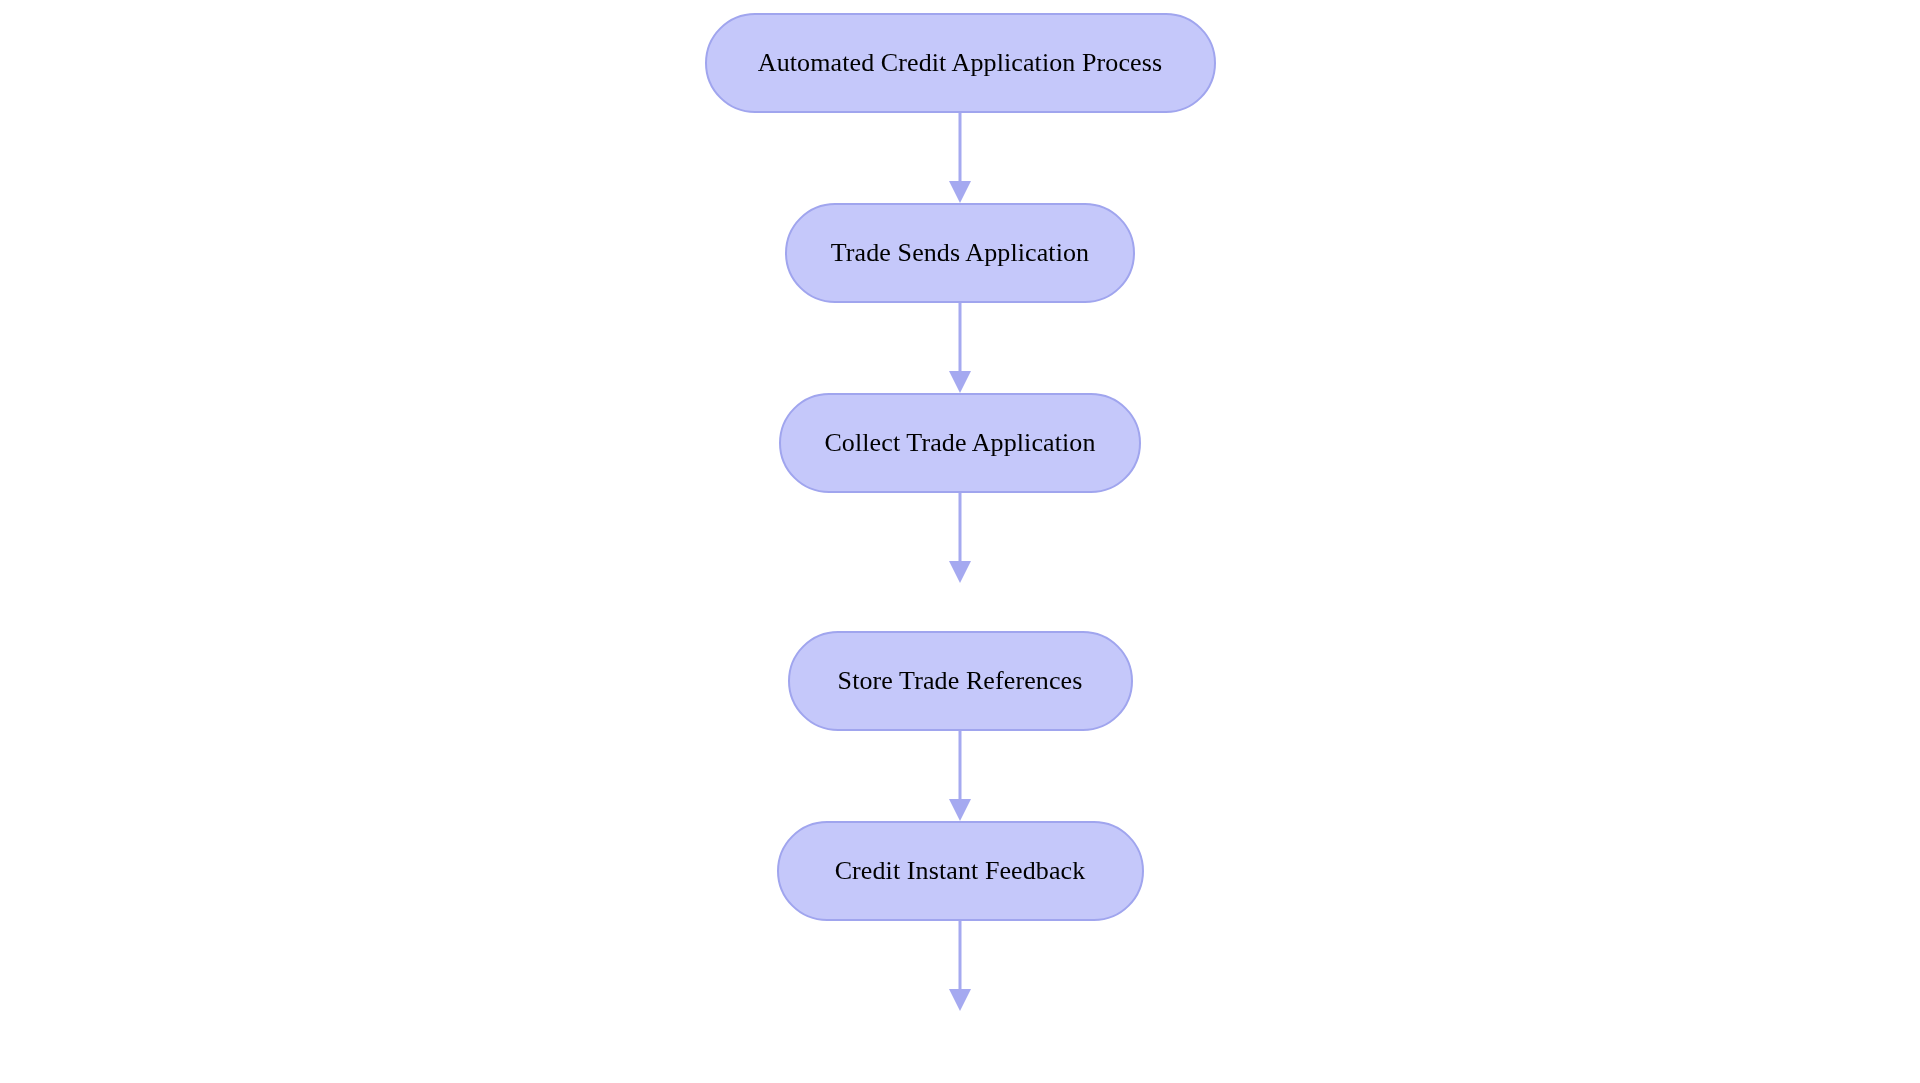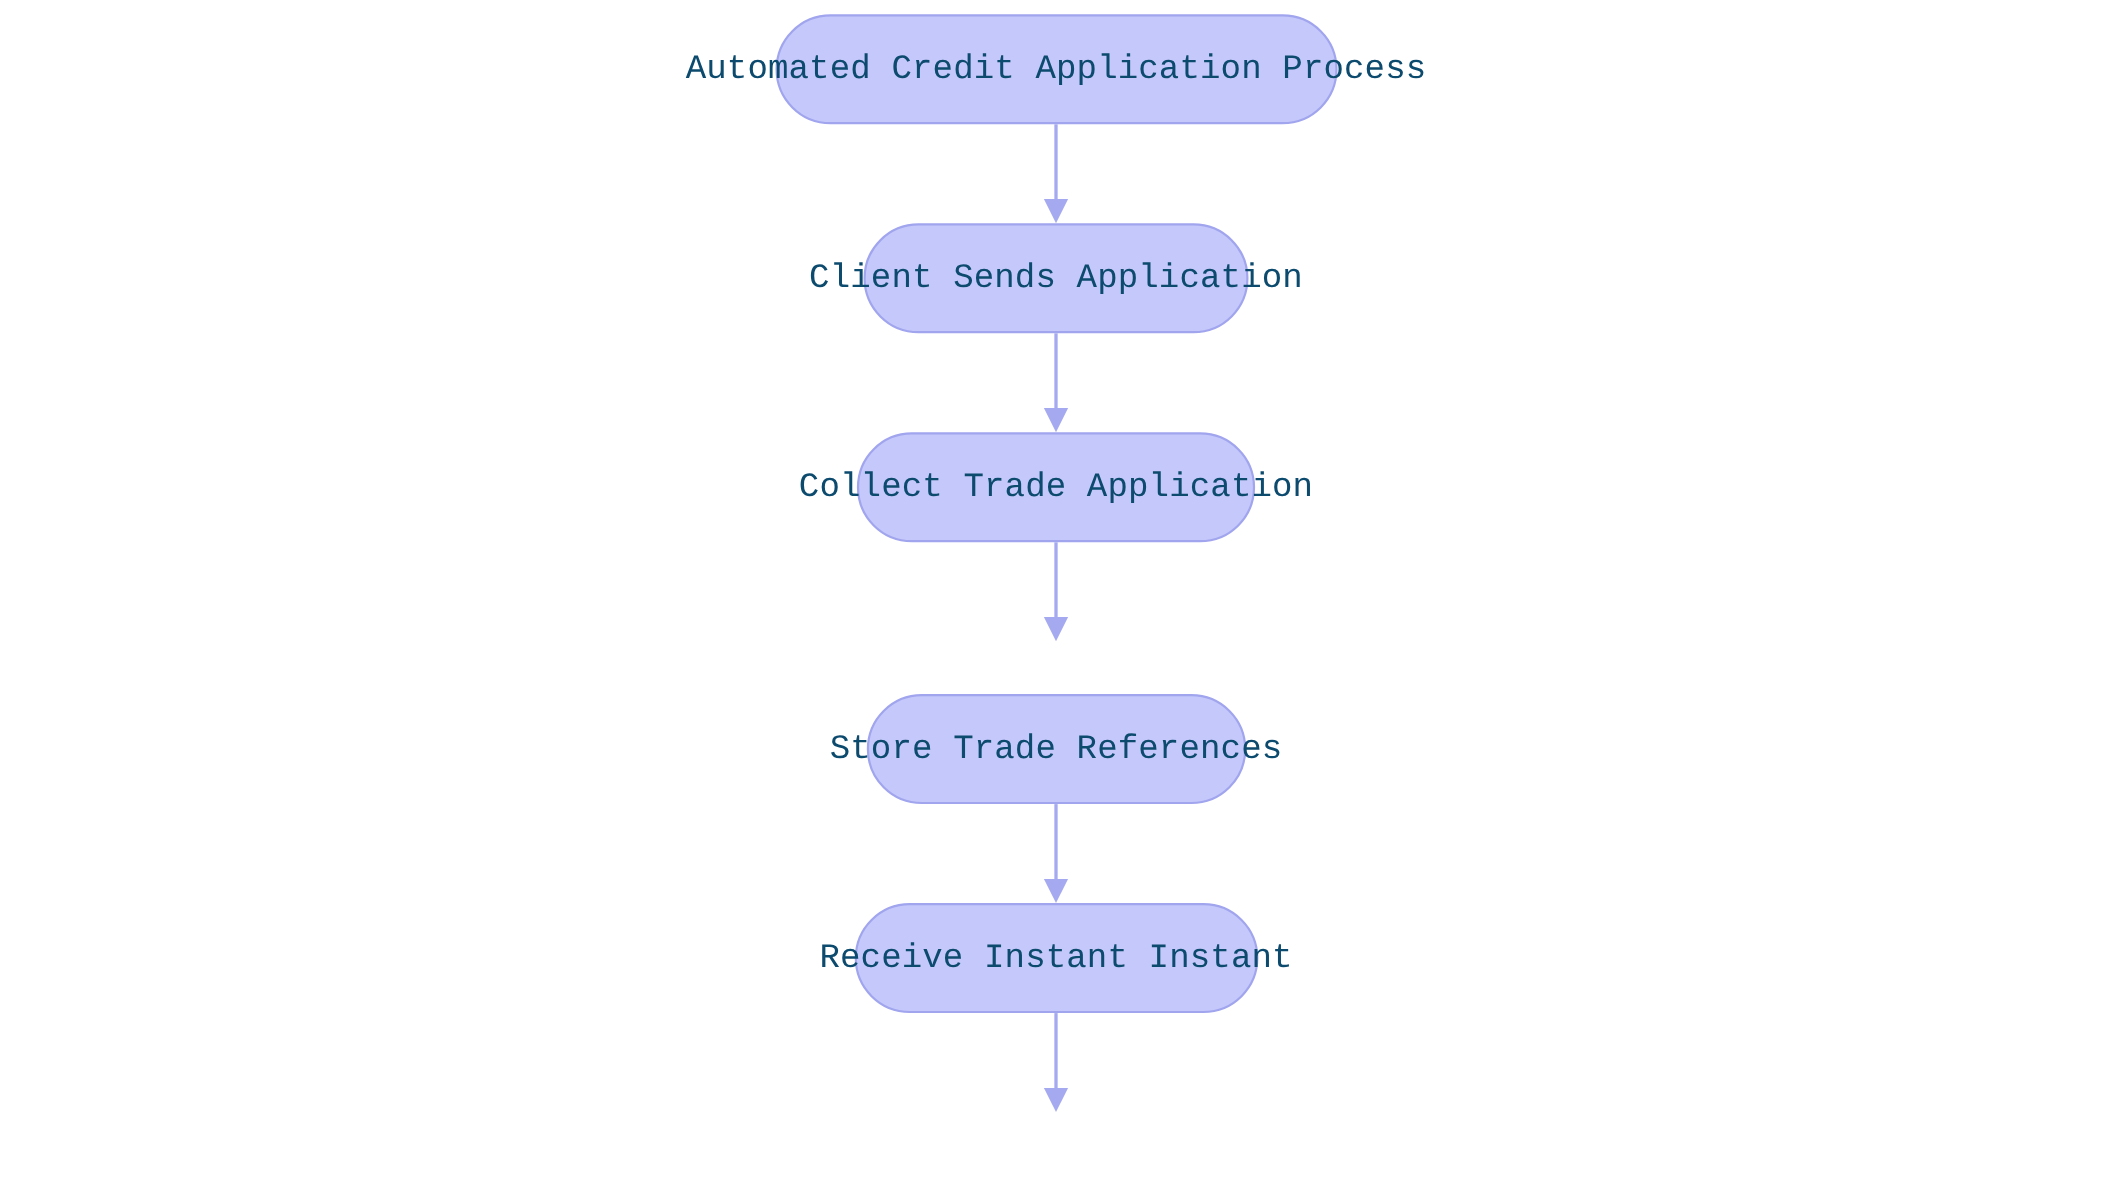--- a/index.html
+++ b/index.html
@@ -34,23 +34,23 @@
     height: 100px;
     background: #c5c8fa;
     border: 2px solid #a0a5ee;
     border-radius: 50px;
     display: flex;
     align-items: center;
     justify-content: center;
     flex: none;
   }
   .node-label {
-    color: #0c4a6e;
-    font-family: Liberation Mono, monospace;
-    font-size: 31px;
+    color: #000000;
+    font-family: Liberation Serif, serif;
+    font-size: 26px;
     font-weight: 400;
     line-height: 1;
     letter-spacing: 0.1px;
     white-space: nowrap;
     user-select: none;
   }
   .connector {
     position: relative;
     width: 24px;
     height: 90px;
@@ -97,21 +97,21 @@
     <div class="node w1">
       <span class="node-label">Automated Credit Application Process</span>
     </div>
 
     <div class="connector">
       <span class="stem"></span>
       <span class="head"></span>
     </div>
 
     <div class="node w2">
-      <span class="node-label">Client Sends Application</span>
+      <span class="node-label">Trade Sends Application</span>
     </div>
 
     <div class="connector">
       <span class="stem"></span>
       <span class="head"></span>
     </div>
 
     <div class="node w3">
       <span class="node-label">Collect Trade Application</span>
     </div>
@@ -124,21 +124,21 @@
     <div class="node w4">
       <span class="node-label">Store Trade References</span>
     </div>
 
     <div class="connector">
       <span class="stem"></span>
       <span class="head"></span>
     </div>
 
     <div class="node w5">
-      <span class="node-label">Receive Instant Instant</span>
+      <span class="node-label">Credit Instant Feedback</span>
     </div>
 
     <div class="connector">
       <span class="stem"></span>
       <span class="head"></span>
     </div>
 
 
   </div>
 </div>

